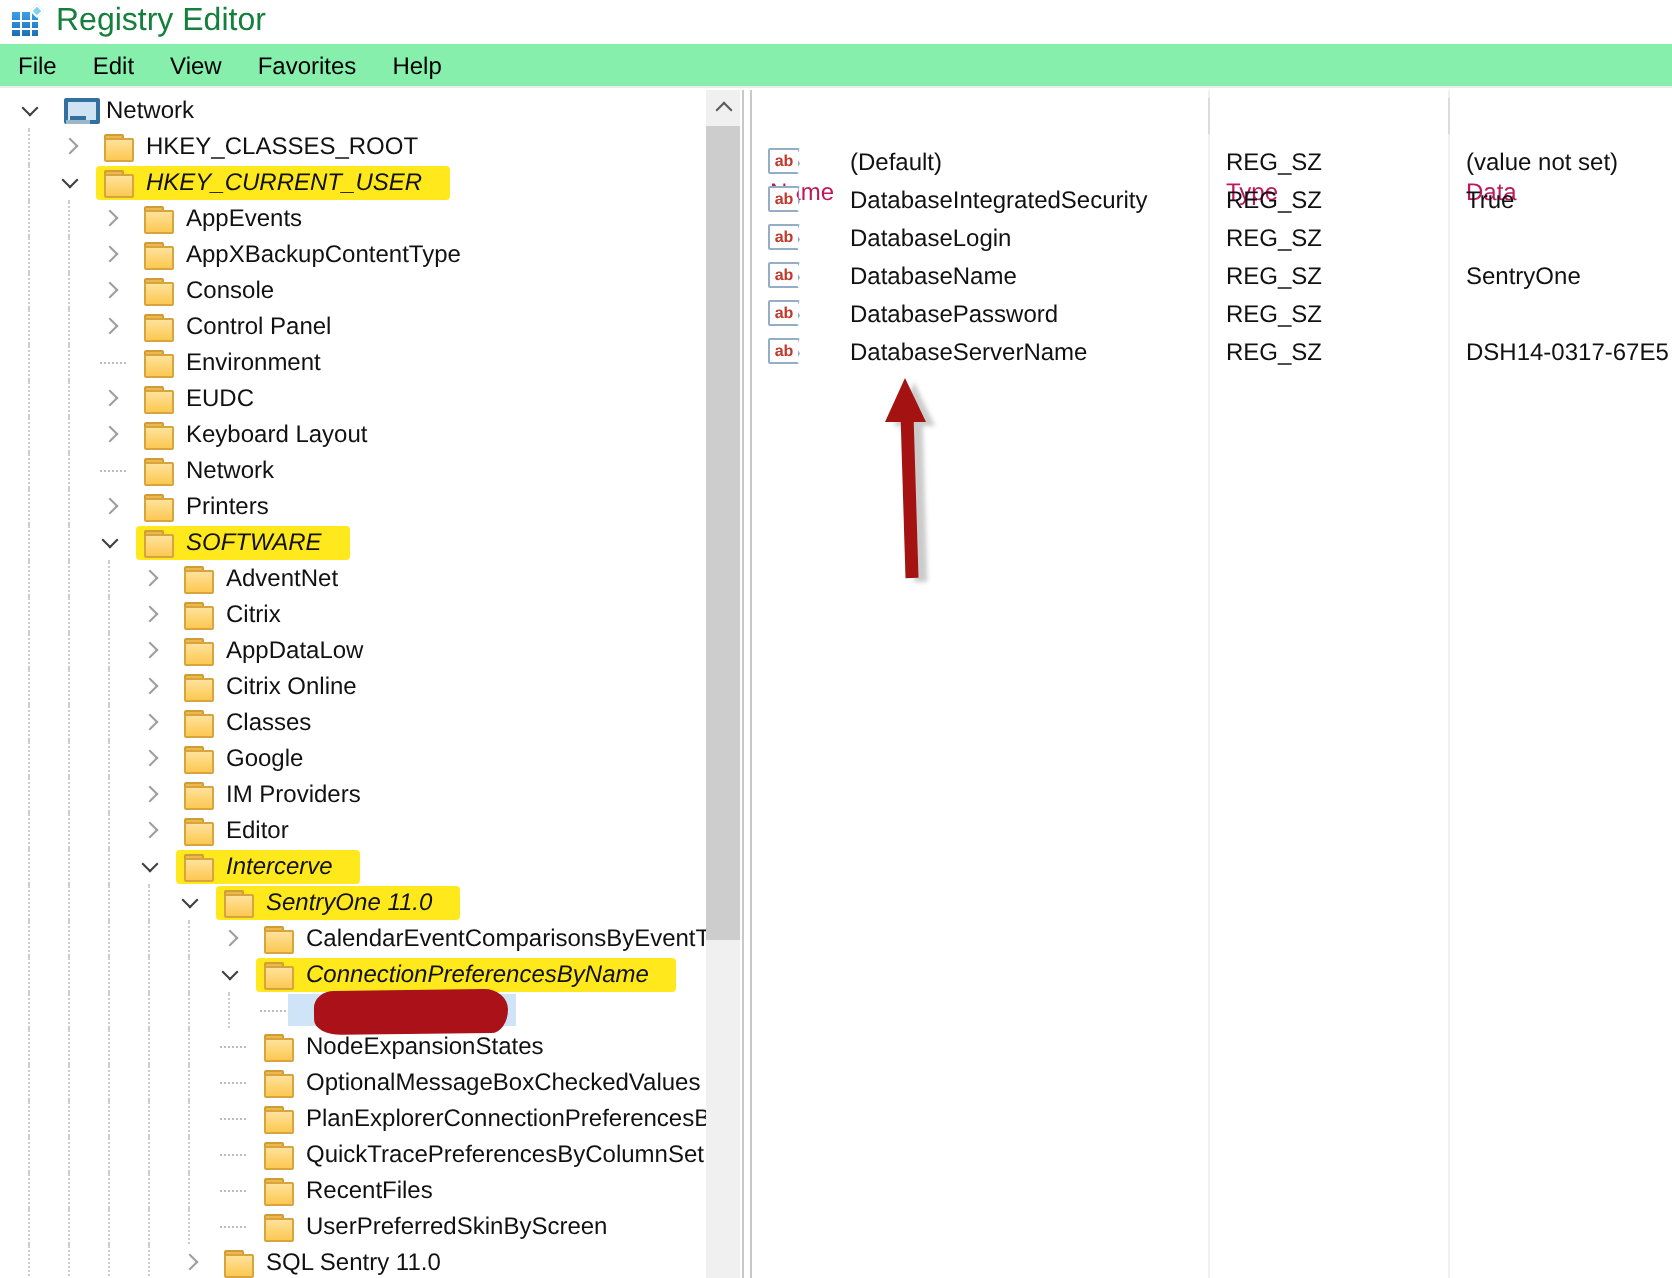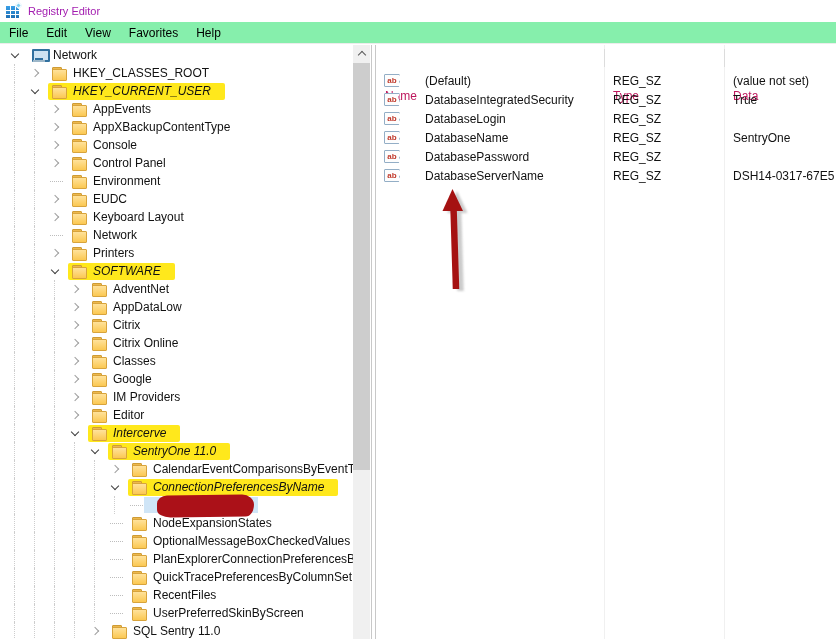--- a/index.html
+++ b/index.html
@@ -12,21 +12,21 @@
   .app-icon { width:16px; height:16px; position:relative; margin-right:7px; flex:none; }
   .app-icon .tiles { position:absolute; left:1px; top:3px; width:13px; height:12px;
     background:
       linear-gradient(#fff,#fff) 0 4px/13px 1px no-repeat,
       linear-gradient(#fff,#fff) 0 8px/13px 1px no-repeat,
       linear-gradient(#fff,#fff) 4px 0/1px 12px no-repeat,
       linear-gradient(#fff,#fff) 9px 0/1px 12px no-repeat,
       linear-gradient(#3aa0e8,#1d6fb4); }
   .app-icon .spark { position:absolute; right:0; top:0; width:5px; height:5px; background:#7fd0f2;
     transform:rotate(45deg); border:1px solid #fff; }
-  .title-text { font-size:11px; color:#a21caf; }
+  .title-text { font-size:16px; color:#15803d; }
 
   
   .menubar { height:22px; display:flex; align-items:center; background:#86efac;
              border-bottom:1px solid #ececec; padding-left:0; }
   .menu-item { padding:3px 9px; color:#000; cursor:default; }
 
   
   .content { position:absolute; top:45px; left:0; right:0; bottom:0; display:flex; }
   .tree-pane { position:relative; width:372px; height:100%; background:#fff;
                border-right:1px solid #c8c8c8; overflow:hidden; }
@@ -272,33 +272,33 @@
   </div>
           <div class="trow">
     <span class="spacer"></span>
             <span class="spacer"></span>
             <span class="spacer"></span>
             <span class="chevbox">
               <span class="chev collapsed"></span>
             </span>
     <span class="hl">
       <span class="icon folder"></span>
+      <span class="lbl">Citrix</span>
+    </span>
+  </div>
+          <div class="trow">
+    <span class="spacer"></span>
+            <span class="spacer"></span>
+            <span class="spacer"></span>
+            <span class="chevbox">
+              <span class="chev collapsed"></span>
+            </span>
+    <span class="hl">
+      <span class="icon folder"></span>
       <span class="lbl">AppDataLow</span>
-    </span>
-  </div>
-          <div class="trow">
-    <span class="spacer"></span>
-            <span class="spacer"></span>
-            <span class="spacer"></span>
-            <span class="chevbox">
-              <span class="chev collapsed"></span>
-            </span>
-    <span class="hl">
-      <span class="icon folder"></span>
-      <span class="lbl">Citrix</span>
     </span>
   </div>
           <div class="trow">
     <span class="spacer"></span>
             <span class="spacer"></span>
             <span class="spacer"></span>
             <span class="chevbox">
               <span class="chev collapsed"></span>
             </span>
     <span class="hl">

